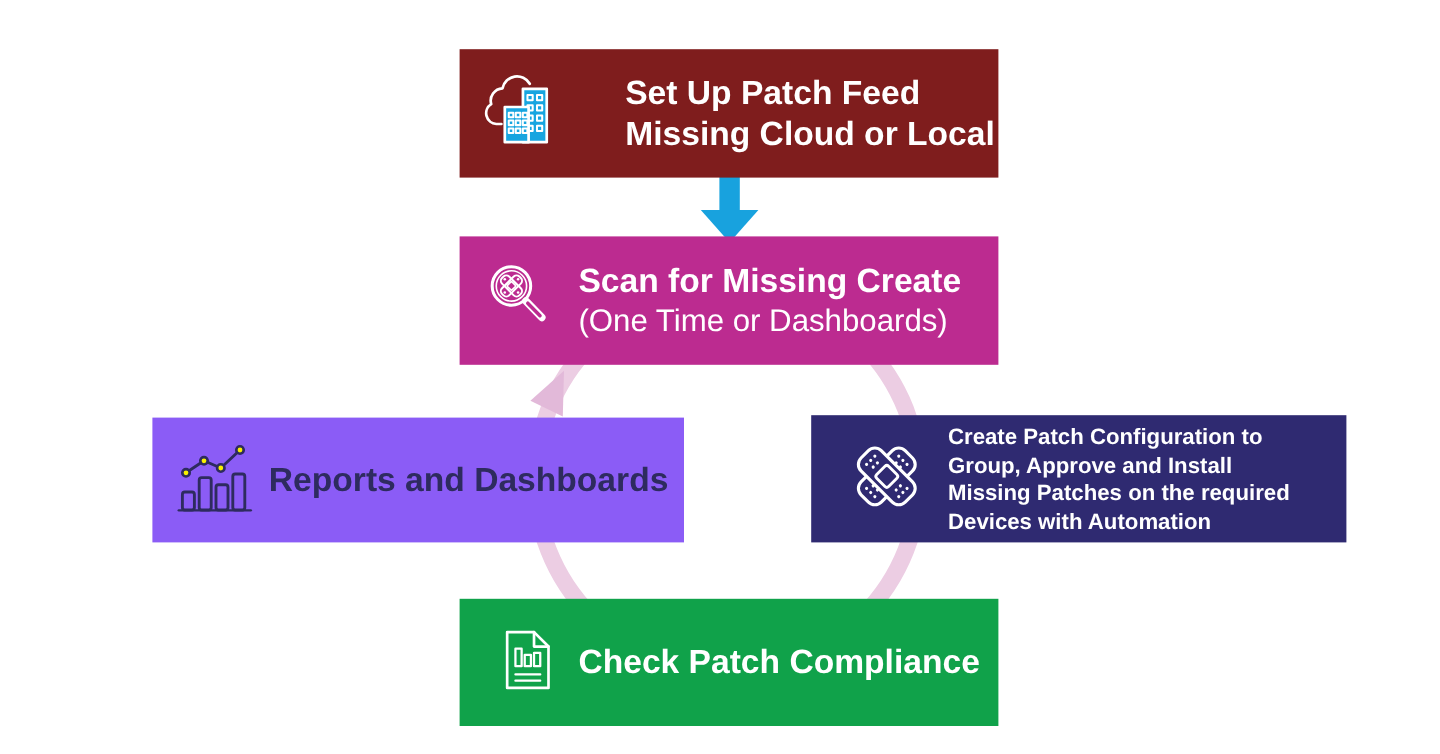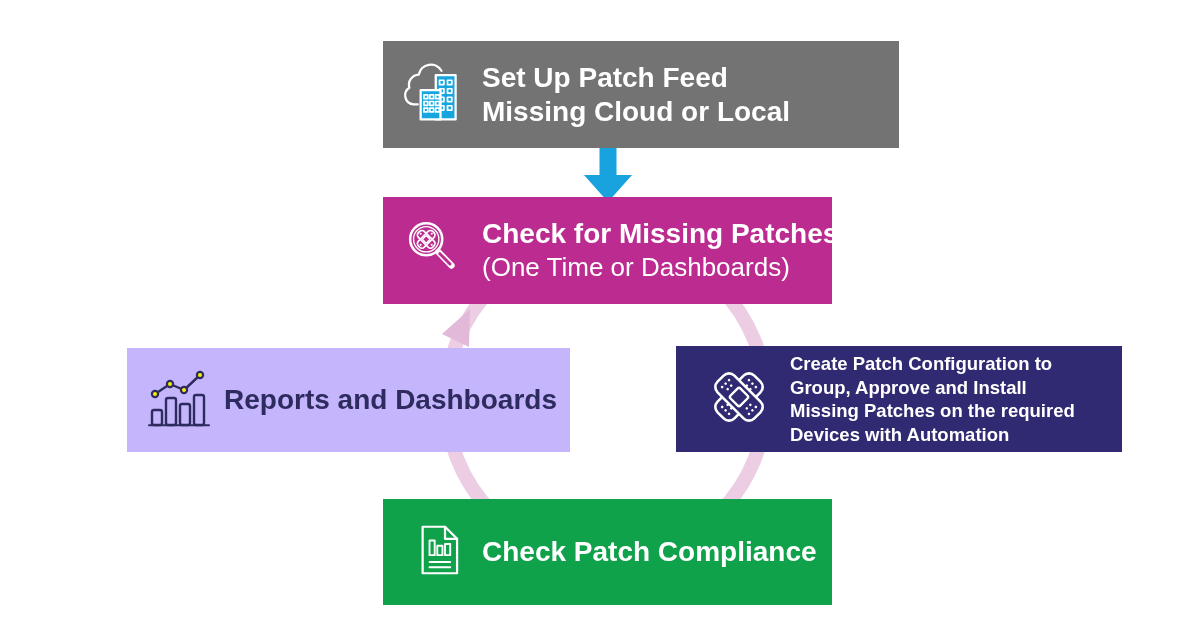--- a/index.html
+++ b/index.html
@@ -6,29 +6,29 @@
   .canvas{
     position:relative;width:1200px;height:628px;background:#ffffff;
     overflow:hidden;font-family:"Liberation Sans",sans-serif;
   }
   .cycle-svg{position:absolute;left:0;top:0;z-index:0;}
   .down-arrow-svg{position:absolute;left:580px;top:147px;z-index:1;}
   .step{
     position:absolute;display:flex;align-items:center;z-index:2;box-sizing:border-box;
   }
   .step .icon{flex:0 0 auto;display:block;}
-  .step-setup{left:383px;top:41px;width:516px;height:107px;background:#737373;padding-left:15px;}
+  .step-setup{left:383px;top:41px;width:449px;height:107px;background:#7f1d1d;padding-left:15px;gap:39px;}
   .step-setup .txt{margin-left:16px;}
   .step-scan{left:383px;top:197px;width:449px;height:107px;background:#BC2B90;padding-left:15px;}
   .step-scan .txt{margin-left:14px;}
   .step-create{left:676px;top:346px;width:446px;height:106px;background:#2F2A71;padding-left:24px;}
   .step-create .txt{margin-left:12px;}
   .step-compliance{left:383px;top:499px;width:449px;height:106px;background:#10A24A;padding-left:25px;}
   .step-compliance .txt{margin-left:12px;}
-  .step-reports{left:127px;top:348px;width:443px;height:104px;background:#c4b5fd;padding-left:16px;}
+  .step-reports{left:127px;top:348px;width:443px;height:104px;background:#8b5cf6;padding-left:16px;}
   .step-reports .txt{margin-left:9px;}
   .txt{display:flex;flex-direction:column;}
   .t-big{
     font-size:28px;font-weight:700;color:#ffffff;line-height:34px;white-space:nowrap;
   }
   .t-sub{
     font-size:26px;font-weight:400;color:#ffffff;line-height:33px;white-space:nowrap;
   }
   .t-small{
     font-size:18.5px;font-weight:700;color:#ffffff;line-height:23.5px;white-space:nowrap;
@@ -97,21 +97,21 @@
         </g>
         <circle cx="23.3" cy="20.3" r="1.1" fill="#ffffff" stroke="none"></circle>
         <circle cx="34.7" cy="20.3" r="1.1" fill="#ffffff" stroke="none"></circle>
         <circle cx="23.3" cy="31.7" r="1.1" fill="#ffffff" stroke="none"></circle>
         <circle cx="34.7" cy="31.7" r="1.1" fill="#ffffff" stroke="none"></circle>
         <line x1="41.5" y1="39" x2="55" y2="53" stroke-width="6.5"></line>
         <line x1="43" y1="40.8" x2="53.5" y2="51.5" stroke="#BC2B90" stroke-width="3"></line>
       </svg>
     </span>
     <div class="txt">
-      <span class="t-big">Check for Missing Patches</span>
+      <span class="t-big">Scan for Missing Create</span>
       <span class="t-sub">(One Time or Dashboards)</span>
     </div>
   </div>
 
   <div class="step step-create">
     <span class="icon">
       <svg width="78" height="78" viewBox="0 0 72 72" fill="none" stroke="#ffffff" stroke-linecap="round" stroke-linejoin="round">
         <g transform="rotate(45 36 36)">
           <rect x="25" y="12" width="22" height="48" rx="7" stroke-width="2.4" fill="#2F2A71"></rect>
           <circle cx="31.5" cy="18.5" r="1.2" fill="#ffffff" stroke="none"></circle>

